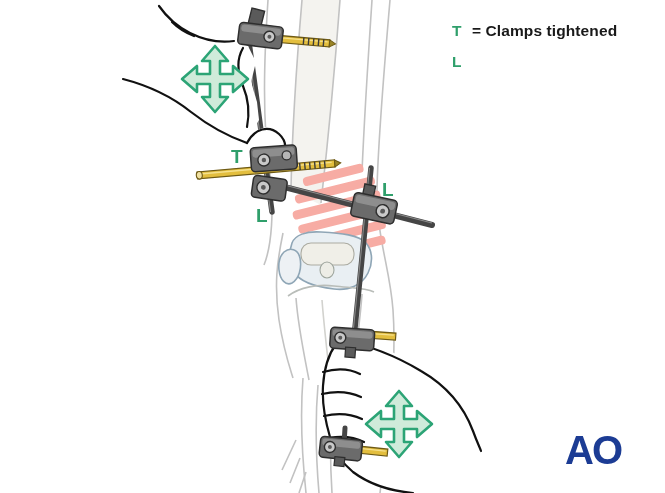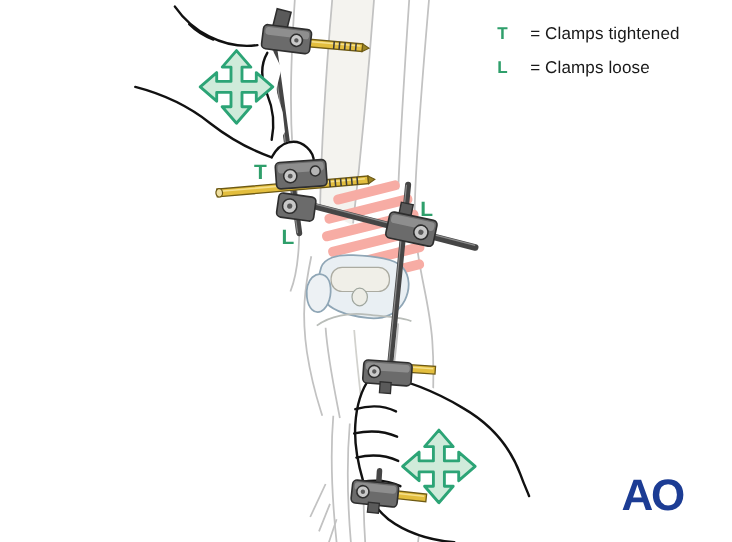--- a/index.html
+++ b/index.html
@@ -3,21 +3,21 @@
 <meta charset="utf-8">
 <style>
   html,body{margin:0;padding:0;background:#fff;}
   body{font-family:"Liberation Sans", sans-serif;}
   .stage{position:relative;width:665px;height:493px;background:#ffffff;overflow:hidden;}
   .illustration{position:absolute;left:0;top:0;width:665px;height:493px;}
   .legend{position:absolute;left:452px;top:22px;display:flex;flex-direction:column;gap:13px;
           font-size:15.5px;color:#191919;letter-spacing:0.1px;}
   .legend-row{display:flex;align-items:baseline;white-space:nowrap;}
   .legend-symbol{color:#2F9F6B;font-weight:600;width:14px;display:inline-block;}
-  .legend-desc{margin-left:16px;}
+  .legend-desc{margin-left:6px;font-weight:bold;}
   svg text.marker{font-family:"Liberation Sans",sans-serif;font-weight:bold;font-size:19px;fill:#2F9F6B;}
   svg text.logo{font-family:"Liberation Sans",sans-serif;font-weight:bold;font-size:40px;fill:#1C3C94;letter-spacing:-2px;}
 </style>
 </head>
 <body>
 
 <div class="stage">
 
   <svg class="illustration" viewBox="0 0 665 493">
     <defs>
@@ -199,17 +199,16 @@
     <text class="logo" x="565" y="464">AO</text>
   </svg>
 
   <div class="legend">
     <div class="legend-row">
       <span class="legend-symbol">T</span>
       <span class="legend-desc">= Clamps tightened</span>
     </div>
     <div class="legend-row">
       <span class="legend-symbol">L</span>
-      <span class="legend-desc">= Clamps loose</span>
     </div>
   </div>
 
 </div>
 
 </body></html>

